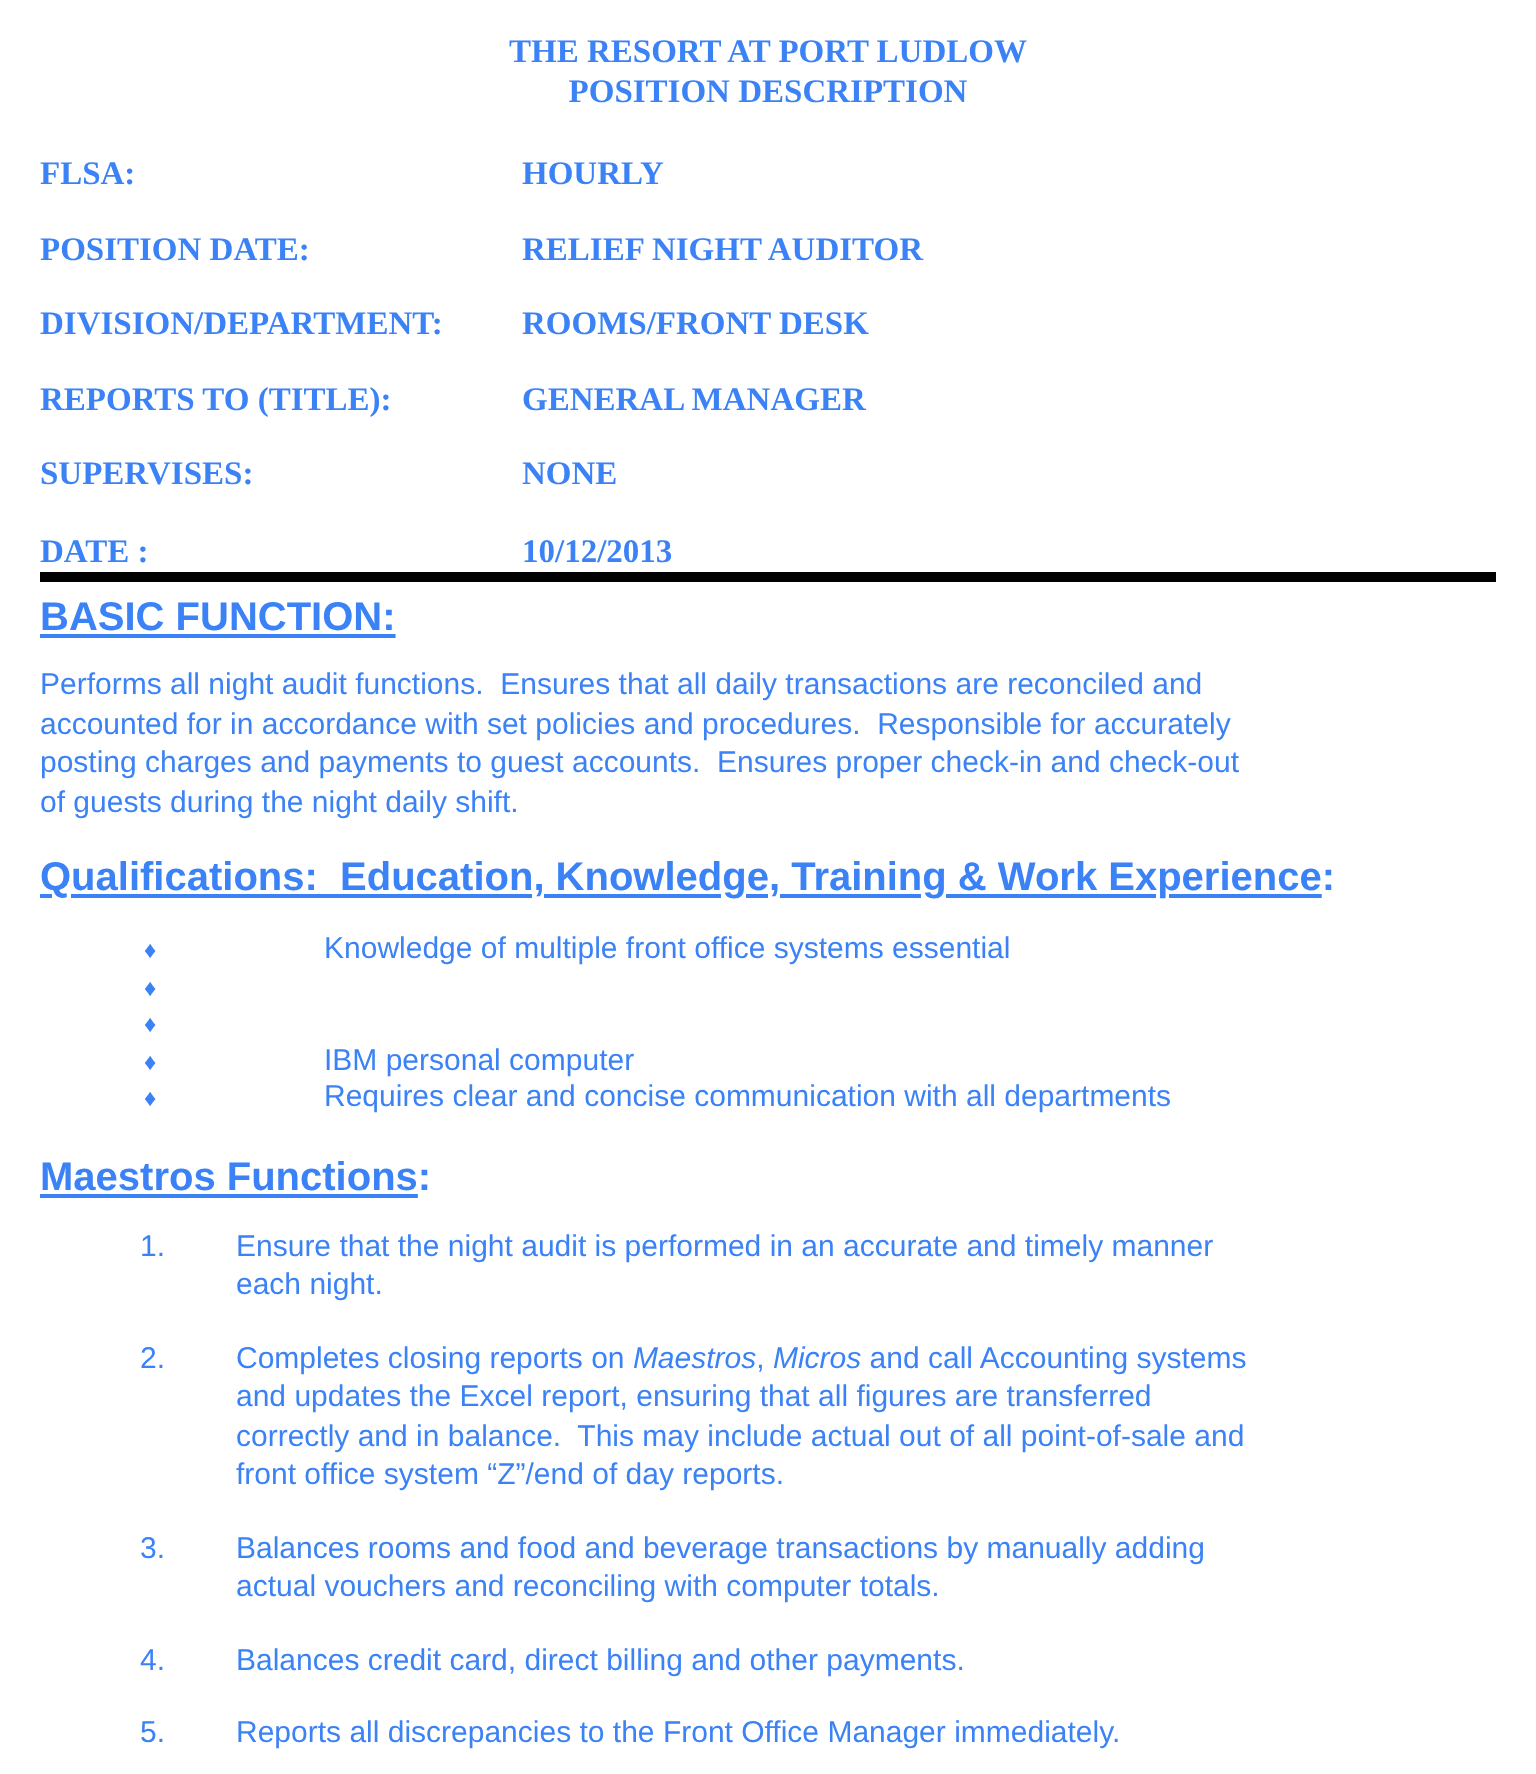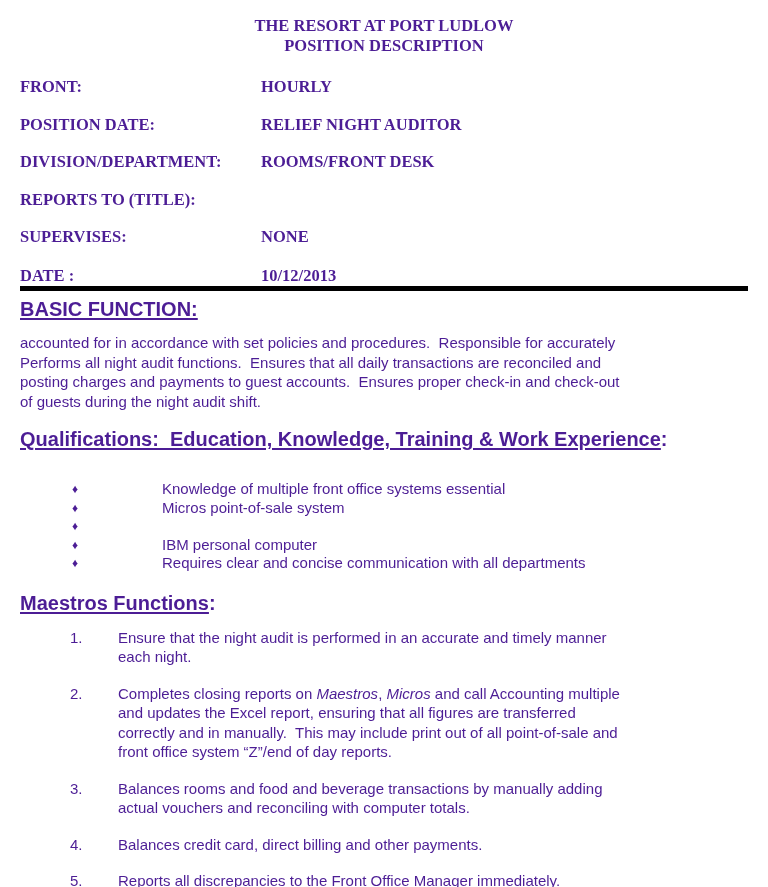--- a/index.html
+++ b/index.html
@@ -2,21 +2,21 @@
 <html><head>
 <meta charset="utf-8">
 <style>
   html, body { margin: 0; padding: 0; background: #ffffff; }
   .page {
     position: relative;
     width: 768px;
     height: 887px;
     box-sizing: border-box;
     background: #ffffff;
-    color: #4c1d95;
+    color: #3b82f6;
     padding: 16px 20px 0 20px;
     overflow: hidden;
     font-family: "Liberation Sans", sans-serif;
   }
   .pre { white-space: pre-wrap; }
 
   
   .doc-header {
     text-align: center;
     font-family: "Liberation Serif", serif;
@@ -41,21 +41,21 @@
   .rule { height: 5px; background: #000000; margin: 1px 0 9px 0; border: 0; }
 
   
   .section-heading {
     font-size: 20px;
     font-weight: bold;
     line-height: 19px;
     margin: 0;
   }
   .heading-basic { margin-bottom: 14px; }
-  .heading-qualifications { margin-bottom: 31px; }
+  .heading-qualifications { margin-bottom: 17px; }
   .heading-essential { margin-bottom: 15px; }
   .u { text-decoration: underline; text-decoration-thickness: 1.5px; text-underline-offset: 2px; }
 
   
   .body-par { font-size: 15px; line-height: 19.5px; margin-bottom: 19px; }
 
   
   .bullet-list { font-size: 15px; line-height: 18.6px; margin-bottom: 21px; }
   .bullet-row { display: flex; }
   .bullet-glyph { flex: 0 0 48px; margin-left: 52px; font-size: 12px; }
@@ -73,65 +73,65 @@
 
 <div class="page">
 
   <div class="doc-header">
     <div>THE RESORT AT PORT LUDLOW</div>
     <div>POSITION DESCRIPTION</div>
   </div>
 
   <div class="fields">
       <div class="field-row">
-        <div class="field-label pre">FRONT:</div>
+        <div class="field-label pre">FLSA:</div>
         <div class="field-value pre">HOURLY</div>
       </div>
       <div class="field-row">
         <div class="field-label pre">POSITION DATE:</div>
         <div class="field-value pre">RELIEF NIGHT AUDITOR</div>
       </div>
       <div class="field-row">
         <div class="field-label pre">DIVISION/DEPARTMENT:</div>
         <div class="field-value pre">ROOMS/FRONT DESK</div>
       </div>
       <div class="field-row">
         <div class="field-label pre">REPORTS TO (TITLE):</div>
+        <div class="field-value pre">GENERAL MANAGER</div>
       </div>
       <div class="field-row">
         <div class="field-label pre">SUPERVISES:</div>
         <div class="field-value pre">NONE</div>
       </div>
       <div class="field-row">
         <div class="field-label pre">DATE :</div>
         <div class="field-value pre">10/12/2013</div>
       </div>
     </div>
 
   <div class="rule"></div>
 
   <h2 class="section-heading heading-basic"><span class="u pre">BASIC FUNCTION:</span><span class="pre"></span></h2>
 
   <div class="body-par">
+      <div class="pre">Performs all night audit functions.  Ensures that all daily transactions are reconciled and</div>
       <div class="pre">accounted for in accordance with set policies and procedures.  Responsible for accurately</div>
-      <div class="pre">Performs all night audit functions.  Ensures that all daily transactions are reconciled and</div>
       <div class="pre">posting charges and payments to guest accounts.  Ensures proper check-in and check-out</div>
-      <div class="pre">of guests during the night audit shift.</div>
+      <div class="pre">of guests during the night daily shift.</div>
     </div>
 
   <h2 class="section-heading heading-qualifications"><span class="u pre">Qualifications:  Education, Knowledge, Training &amp; Work Experience</span><span class="pre">:</span></h2>
 
   <div class="bullet-list">
       <div class="bullet-row">
         <span class="bullet-glyph">♦</span>
         <span class="bullet-text pre">Knowledge of multiple front office systems essential</span>
       </div>
       <div class="bullet-row">
         <span class="bullet-glyph">♦</span>
-        <span class="bullet-text pre">Micros point-of-sale system</span>
       </div>
       <div class="bullet-row">
         <span class="bullet-glyph">♦</span>
       </div>
       <div class="bullet-row">
         <span class="bullet-glyph">♦</span>
         <span class="bullet-text pre">IBM personal computer</span>
       </div>
       <div class="bullet-row">
         <span class="bullet-glyph">♦</span>
@@ -145,23 +145,23 @@
       <div class="num-item">
         <div class="num-marker">1.</div>
         <div class="num-lines">
           <div class="pre"><span class="pre">Ensure that the night audit is performed in an accurate and timely manner</span></div>
           <div class="pre"><span class="pre">each night.</span></div>
         </div>
       </div>
       <div class="num-item">
         <div class="num-marker">2.</div>
         <div class="num-lines">
-          <div class="pre"><span class="pre">Completes closing reports on </span><em class="pre">Maestros</em><span class="pre">, </span><em class="pre">Micros</em><span class="pre"> and call Accounting multiple</span></div>
+          <div class="pre"><span class="pre">Completes closing reports on </span><em class="pre">Maestros</em><span class="pre">, </span><em class="pre">Micros</em><span class="pre"> and call Accounting systems</span></div>
           <div class="pre"><span class="pre">and updates the Excel report, ensuring that all figures are transferred</span></div>
-          <div class="pre"><span class="pre">correctly and in manually.  This may include print out of all point-of-sale and</span></div>
+          <div class="pre"><span class="pre">correctly and in balance.  This may include actual out of all point-of-sale and</span></div>
           <div class="pre"><span class="pre">front office system “Z”/end of day reports.</span></div>
         </div>
       </div>
       <div class="num-item">
         <div class="num-marker">3.</div>
         <div class="num-lines">
           <div class="pre"><span class="pre">Balances rooms and food and beverage transactions by manually adding</span></div>
           <div class="pre"><span class="pre">actual vouchers and reconciling with computer totals.</span></div>
         </div>
       </div>

